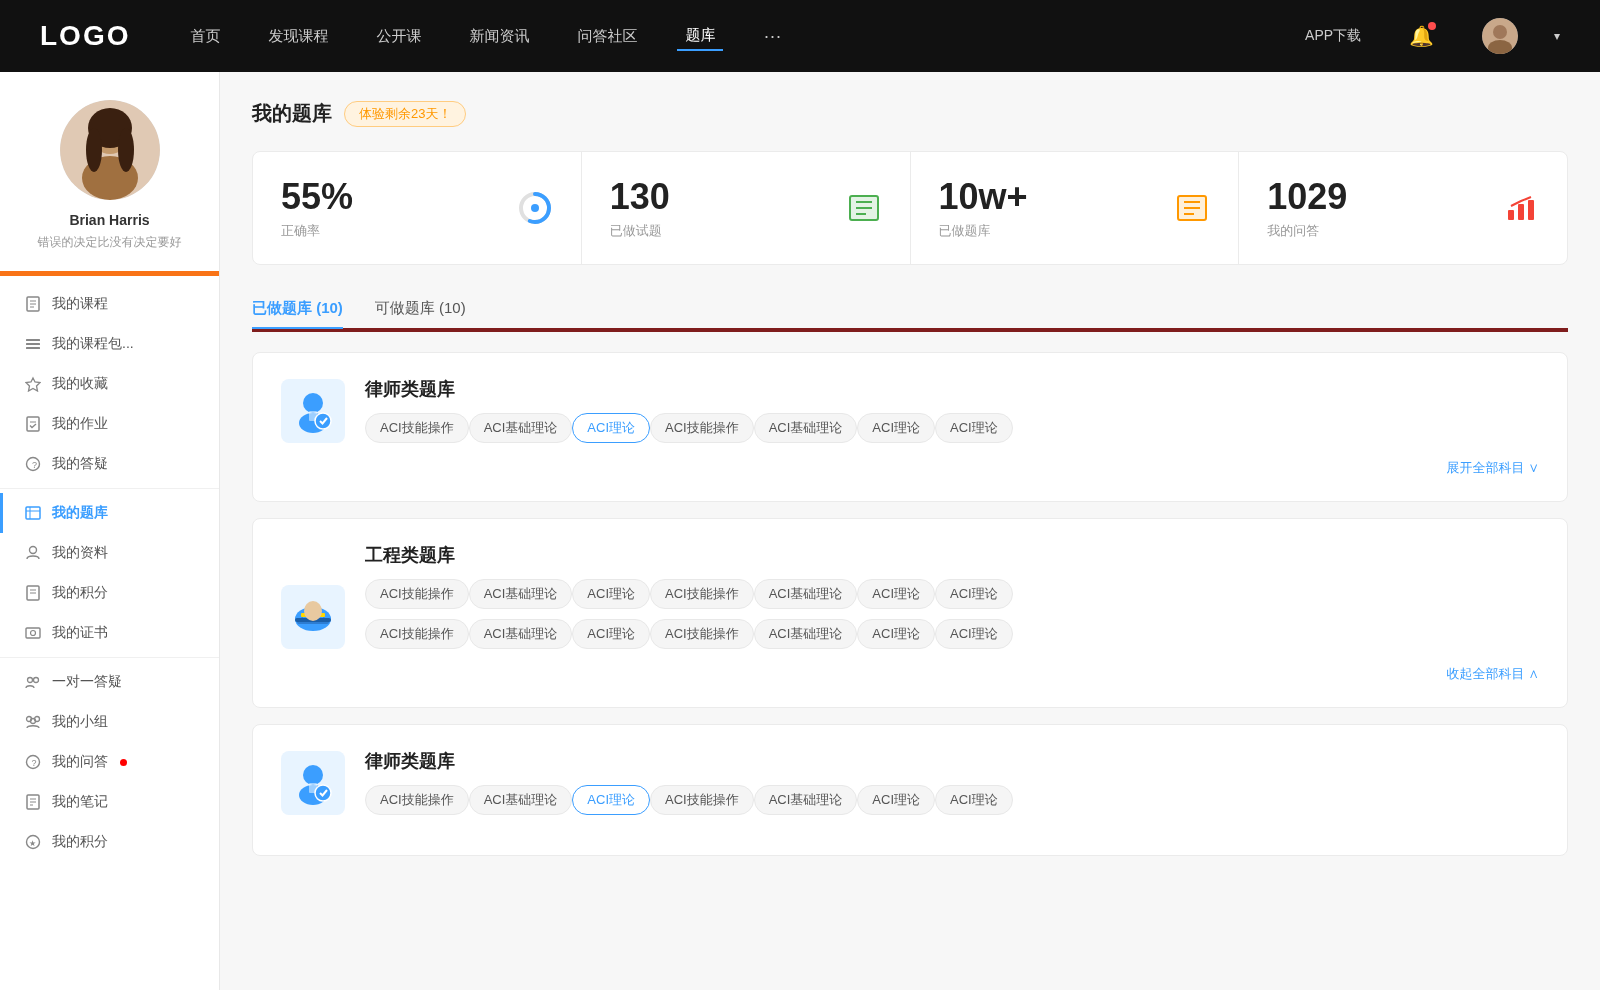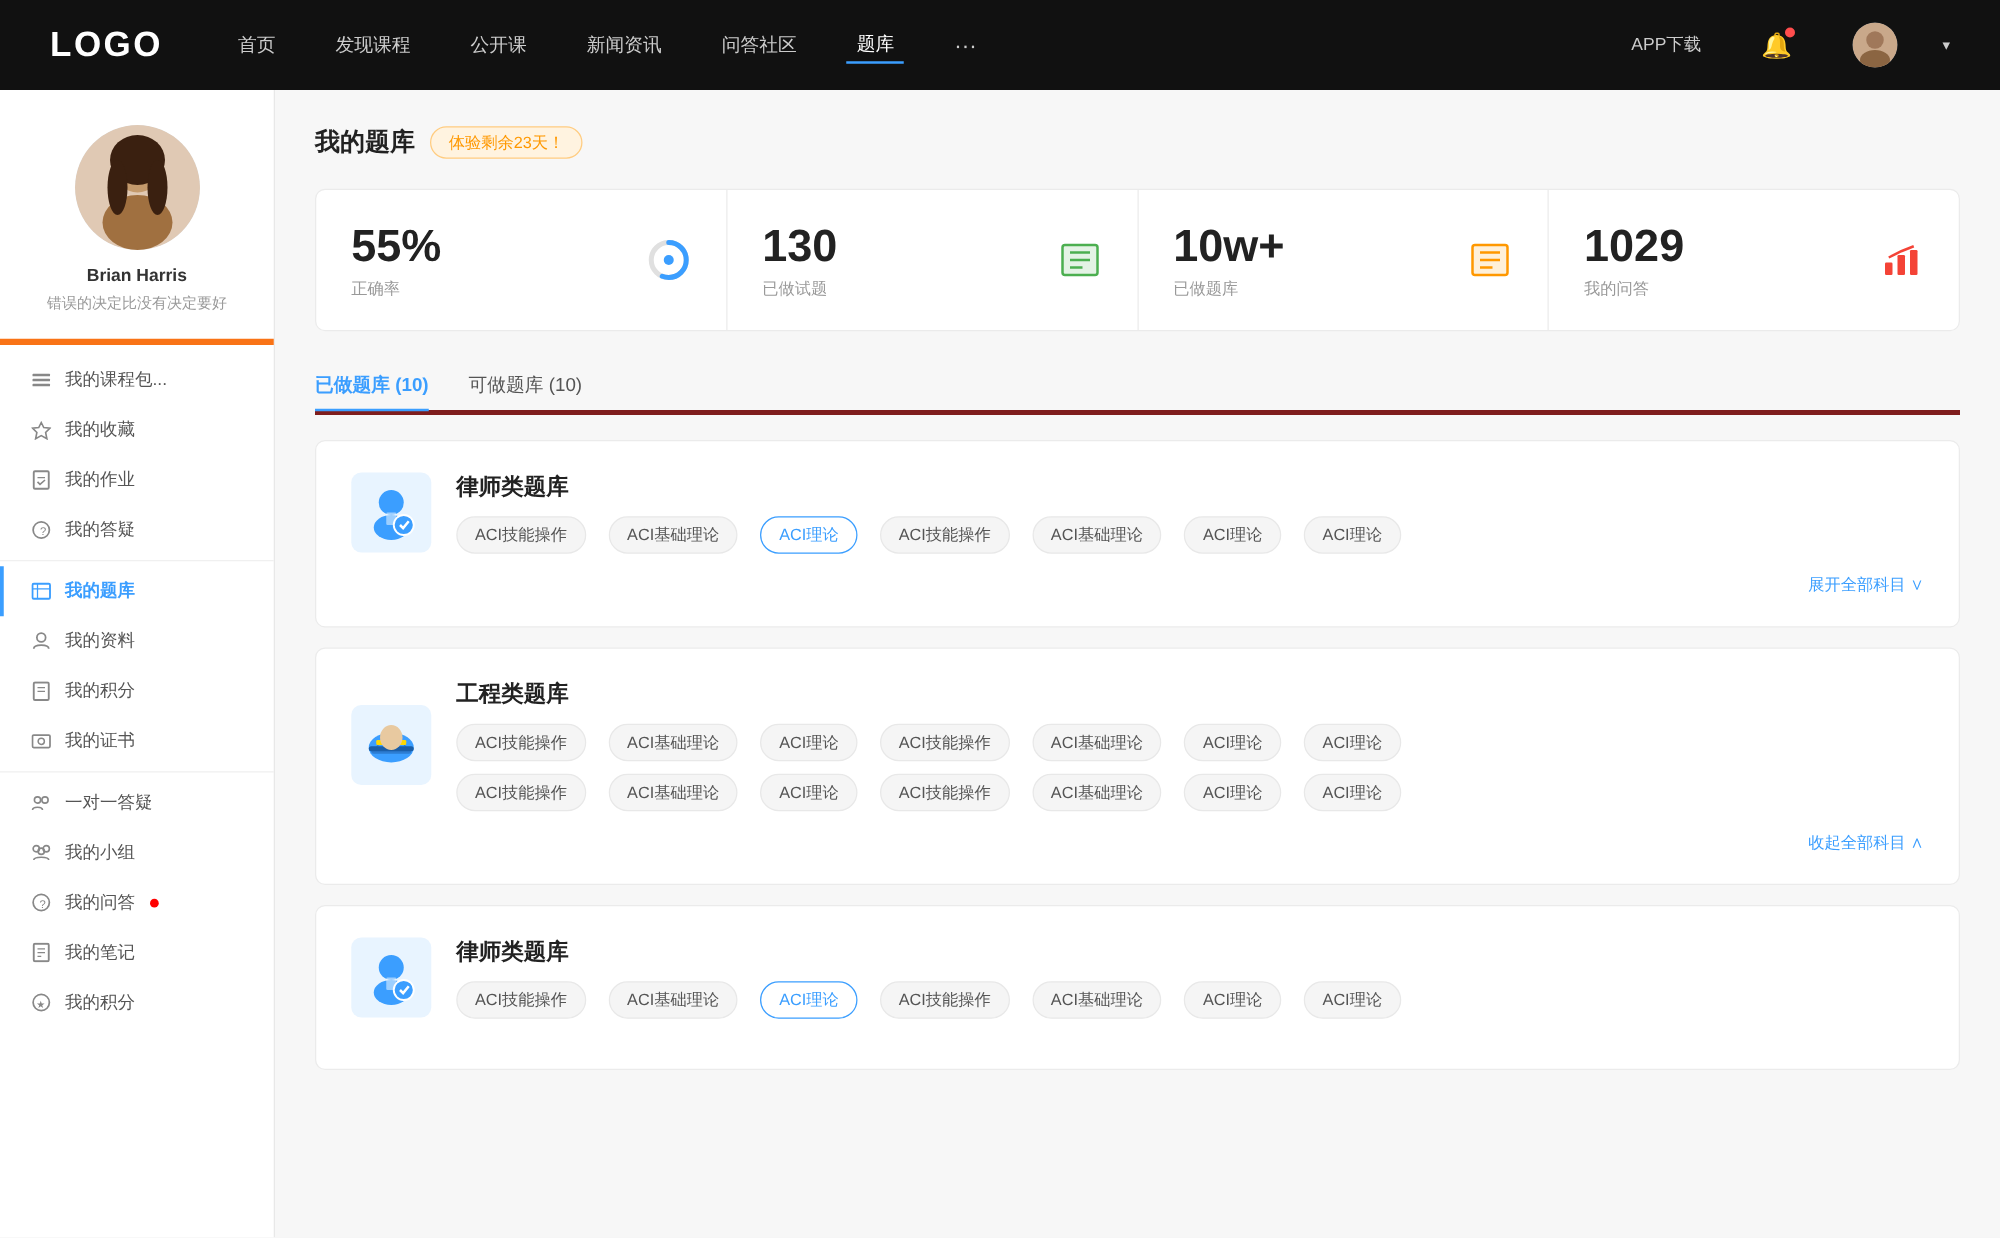--- a/index.html
+++ b/index.html
@@ -53,24 +53,24 @@
     .stat-icon { width: 36px; height: 36px; display: flex; align-items: center; justify-content: center; }
 
     
     .tabs { display: flex; gap: 0; margin-bottom: 20px; border-bottom: 4px solid #7f1d1d; }
     .tab { padding: 10px 0; margin-right: 32px; font-size: 15px; cursor: pointer; color: #555; position: relative; }
     .tab.active { color: #3b9eff; font-weight: 600; }
     .tab.active::after { content: ''; position: absolute; bottom: -1px; left: 0; right: 0; height: 2px; background: #3b9eff; }
 
     
     .qbank-card { background: #fff; border-radius: 8px; margin-bottom: 16px; padding: 24px 28px; border: 1px solid #ebebeb; }
-    .qbank-card-header { display: flex; align-items: center; gap: 20px; margin-bottom: 16px; }
+    .qbank-card-header { display: flex; align-items: flex-end; gap: 20px; margin-bottom: 16px; }
     .qbank-icon-circle { width: 64px; height: 64px; border-radius: 8px; background: #e8f4ff; display: flex; align-items: center; justify-content: center; flex-shrink: 0; }
     .qbank-title { font-size: 18px; font-weight: 600; color: #222; margin-bottom: 12px; }
-    .qbank-tags { display: flex; flex-wrap: wrap; gap: 18px; }
+    .qbank-tags { display: flex; flex-wrap: wrap; gap: 0; }
     .qbank-tag { padding: 5px 14px; border-radius: 20px; font-size: 13px; background: #f5f5f5; color: #555; border: 1px solid #e8e8e8; cursor: pointer; }
     .qbank-tag.selected { border-color: #3b9eff; color: #3b9eff; background: #fff; }
     .qbank-footer { text-align: right; font-size: 13px; color: #3b9eff; cursor: pointer; margin-top: 10px; }
   </style>
 </head>
 <body>
 
 <nav class="nav">
   <span class="nav-logo">LOGO</span>
   <span class="nav-item">首页</span>
@@ -113,20 +113,31 @@
       </div>
       <div class="sidebar-name">Brian Harris</div>
       <div class="sidebar-motto">错误的决定比没有决定要好</div>
     </div>
 
     <div class="sidebar-menu">
 
       <div class="sidebar-item">
         <span class="sidebar-icon">
           <svg width="16" height="16" viewBox="0 0 16 16">
+              <rect x="2" y="1" width="12" height="14" rx="1" fill="none" stroke="#888" stroke-width="1.5"></rect>
+              <line x1="5" y1="5" x2="11" y2="5" stroke="#888" stroke-width="1"></line>
+              <line x1="5" y1="8" x2="11" y2="8" stroke="#888" stroke-width="1"></line>
+              <line x1="5" y1="11" x2="9" y2="11" stroke="#888" stroke-width="1"></line>
+            </svg>
+        </span>
+        <span class="sidebar-label">我的课程</span>
+      </div>
+      <div class="sidebar-item">
+        <span class="sidebar-icon">
+          <svg width="16" height="16" viewBox="0 0 16 16">
               <rect x="1" y="3" width="14" height="2" rx="0.5" fill="#888"></rect>
               <rect x="1" y="7" width="14" height="2" rx="0.5" fill="#888"></rect>
               <rect x="1" y="11" width="14" height="2" rx="0.5" fill="#888"></rect>
             </svg>
         </span>
         <span class="sidebar-label">我的课程包...</span>
       </div>
       <div class="sidebar-item">
         <span class="sidebar-icon">
           <svg width="16" height="16" viewBox="0 0 16 16">

